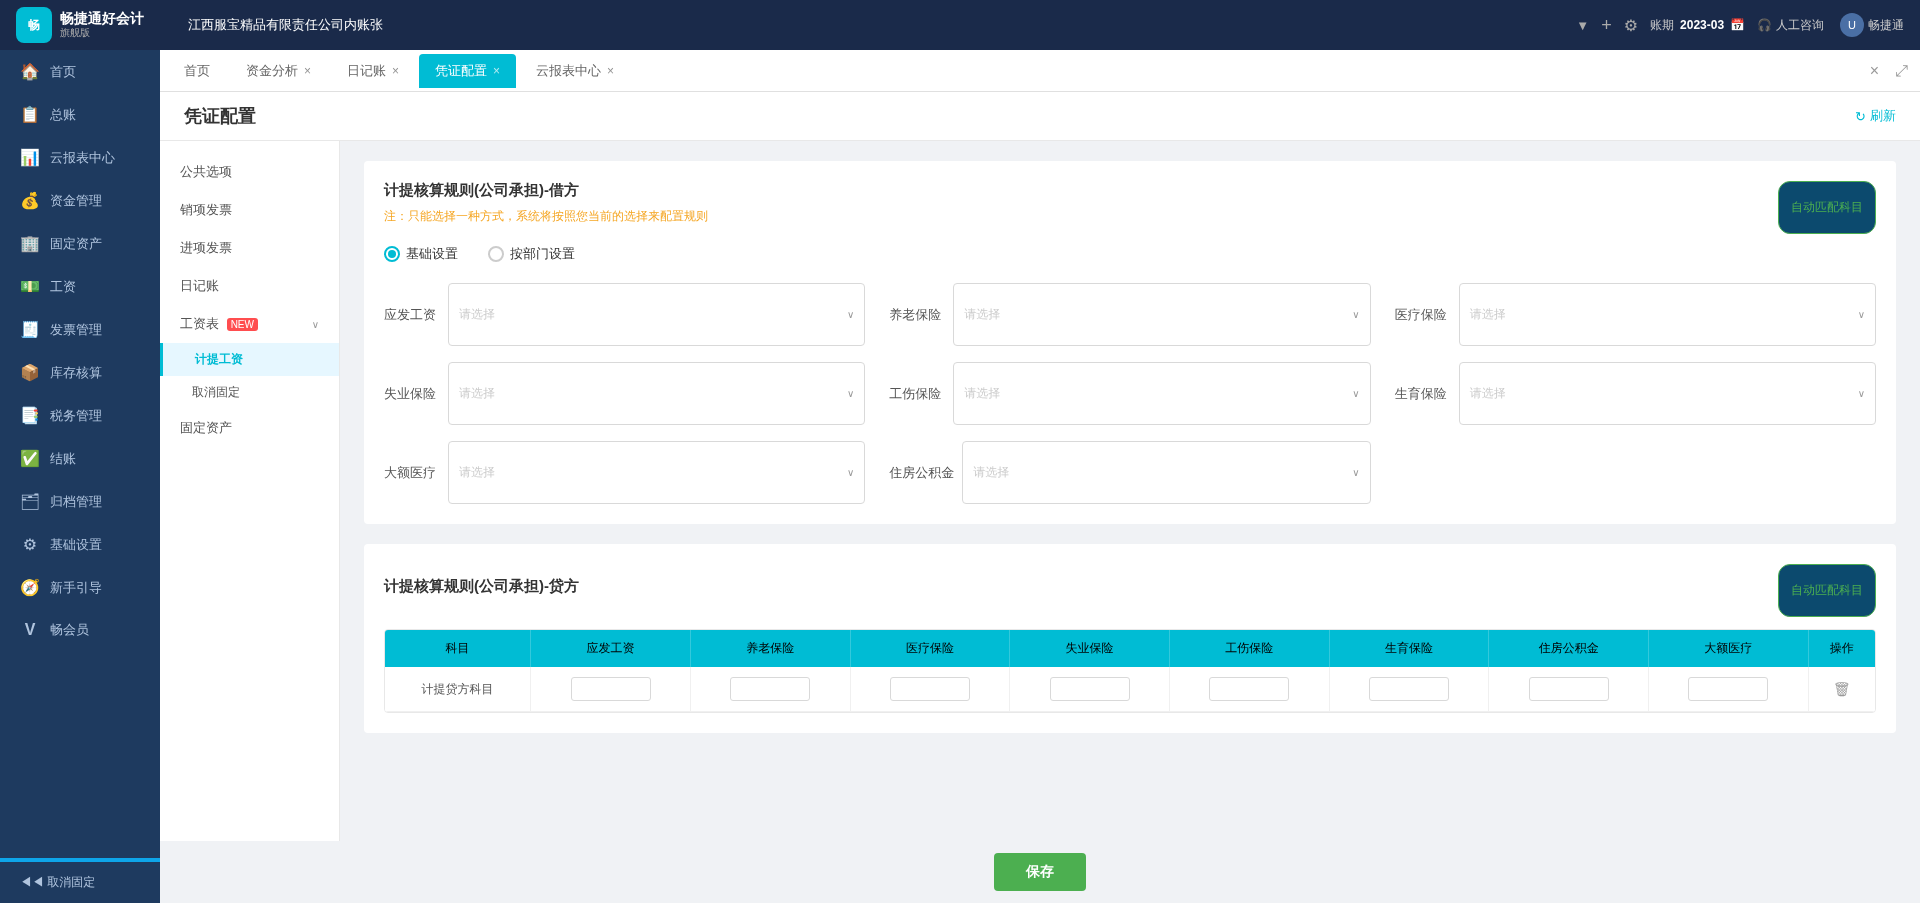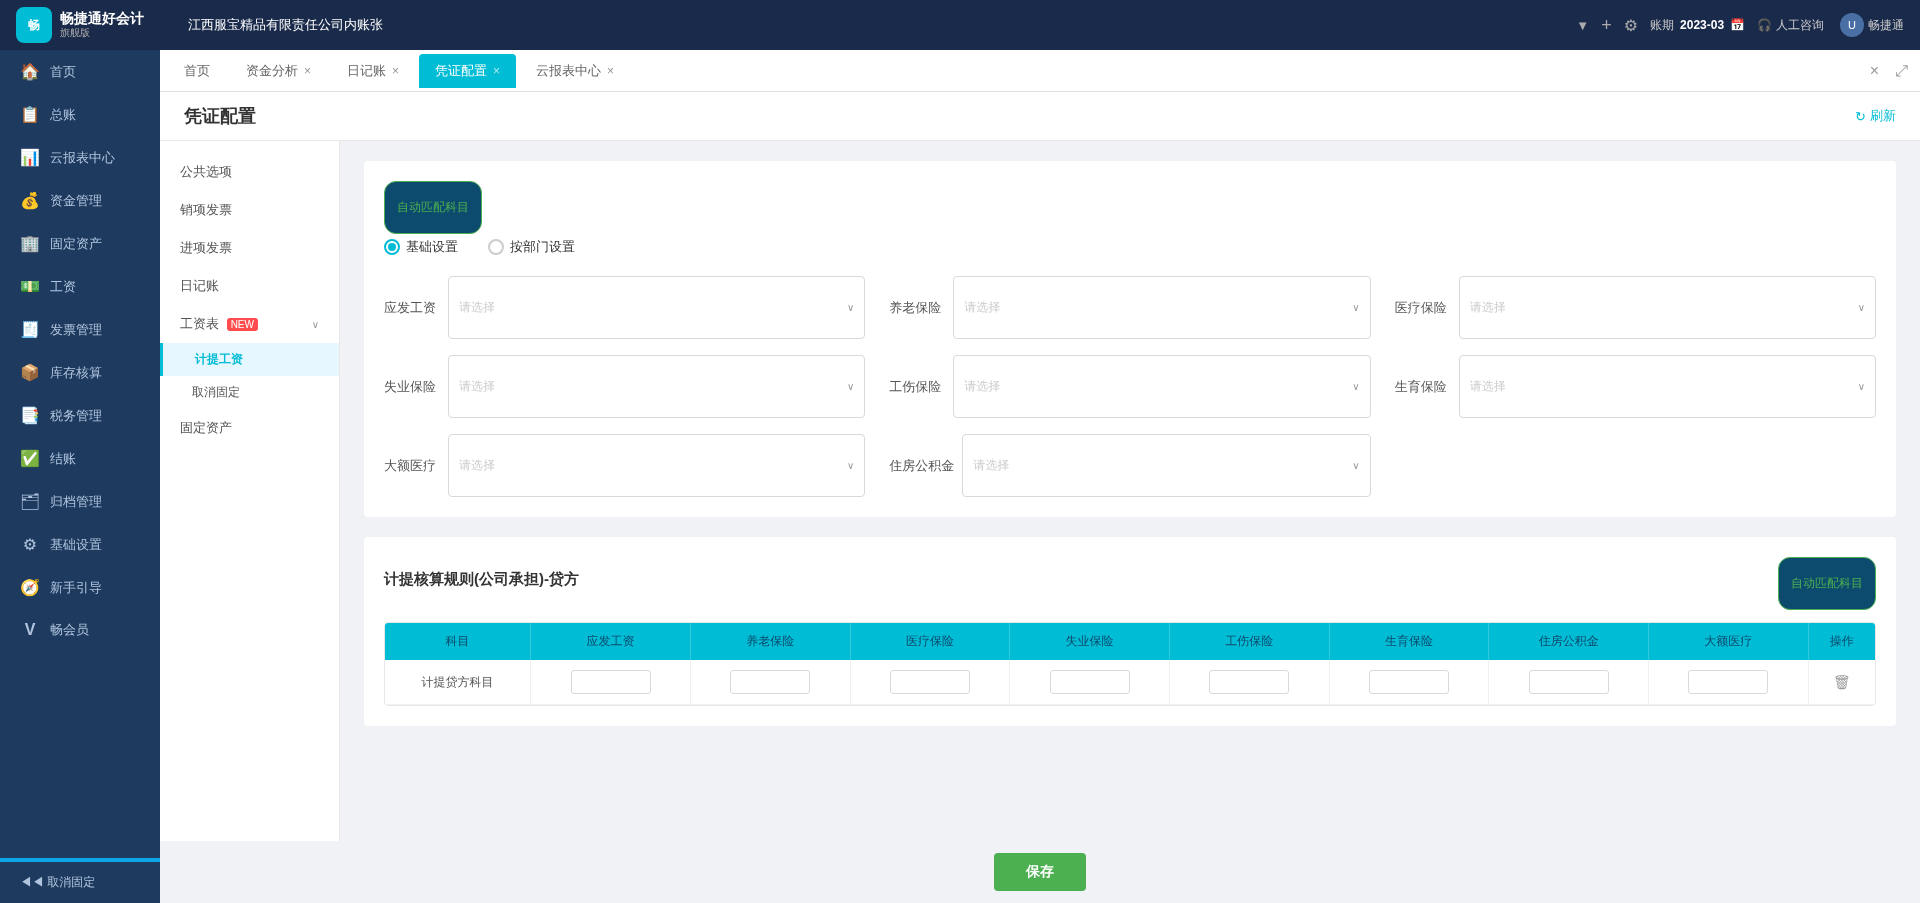--- a/index.html
+++ b/index.html
@@ -71,21 +71,21 @@
     .form-item { display: flex; align-items: center; gap: 8px; }
     .form-label { color: #555; font-size: 13px; white-space: nowrap; min-width: 56px; }
     .form-select { flex: 1; border: 1px solid #d9d9d9; border-radius: 4px; padding: 22px 10px; font-size: 12px; color: #999; display: flex; align-items: center; justify-content: space-between; cursor: pointer; background: white; min-width: 120px; }
     .select-arrow { color: #999; font-size: 10px; }
 
     
     .table-section { background: white; border-radius: 4px; padding: 20px; margin-bottom: 20px; }
     .table-wrap { border: 1px solid #e8e8e8; border-radius: 4px; overflow: hidden; }
     table { width: 100%; border-collapse: collapse; }
     thead tr { background: #00bcd4; }
-    thead th { color: #0c4a6e; padding: 10px 8px; font-size: 12px; font-weight: normal; text-align: center; border-right: 1px solid rgba(255,255,255,0.2); }
+    thead th { color: #000000; padding: 10px 8px; font-size: 12px; font-weight: normal; text-align: center; border-right: 1px solid rgba(255,255,255,0.2); }
     thead th:last-child { border-right: none; }
     tbody tr { background: white; }
     tbody td { padding: 10px 8px; border-bottom: 1px solid #f0f0f0; border-right: 1px solid #f0f0f0; font-size: 12px; color: #555; text-align: center; vertical-align: middle; }
     tbody td:last-child { border-right: none; }
     .table-input { border: 1px solid #d9d9d9; border-radius: 3px; padding: 4px 6px; width: 80px; font-size: 12px; text-align: center; }
 
     
     .save-bar { background: #f0f2f5; padding: 12px 36px; display: flex; justify-content: center; flex-shrink: 0; }
     .save-btn { background: #4caf50; color: white; border: none; padding: 10px 32px; border-radius: 4px; font-size: 14px; cursor: pointer; font-weight: bold; }
 
@@ -257,20 +257,24 @@
         </div>
         <div class="left-nav-item">
           <span>固定资产</span>
         </div>
       </div>
 
       <div class="right-content scrollbar-thin">
 
         <div class="section">
           <div style="display:flex;justify-content:space-between;align-items:flex-start;margin-bottom:4px;">
+            <div>
+              <div class="section-title">计提核算规则(公司承担)-借方</div>
+              <div class="section-note">注：只能选择一种方式，系统将按照您当前的选择来配置规则</div>
+            </div>
             <button class="auto-match-btn">自动匹配科目</button>
           </div>
 
           <div class="radio-group">
             <label class="radio-item">
               <div class="radio-circle checked"></div>
               <span>基础设置</span>
             </label>
             <label class="radio-item">
               <div class="radio-circle"></div>

